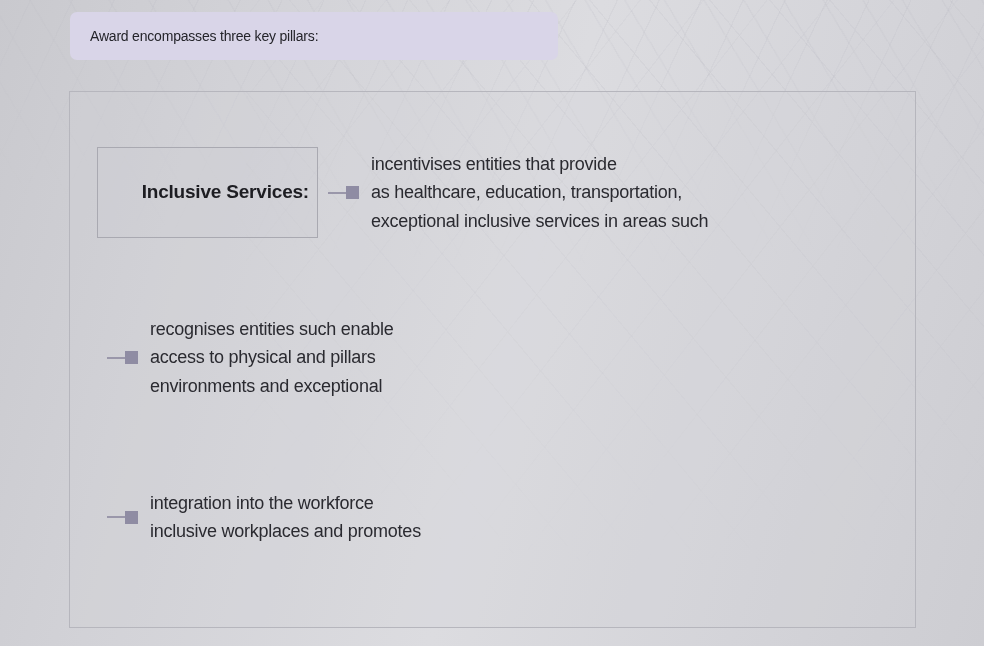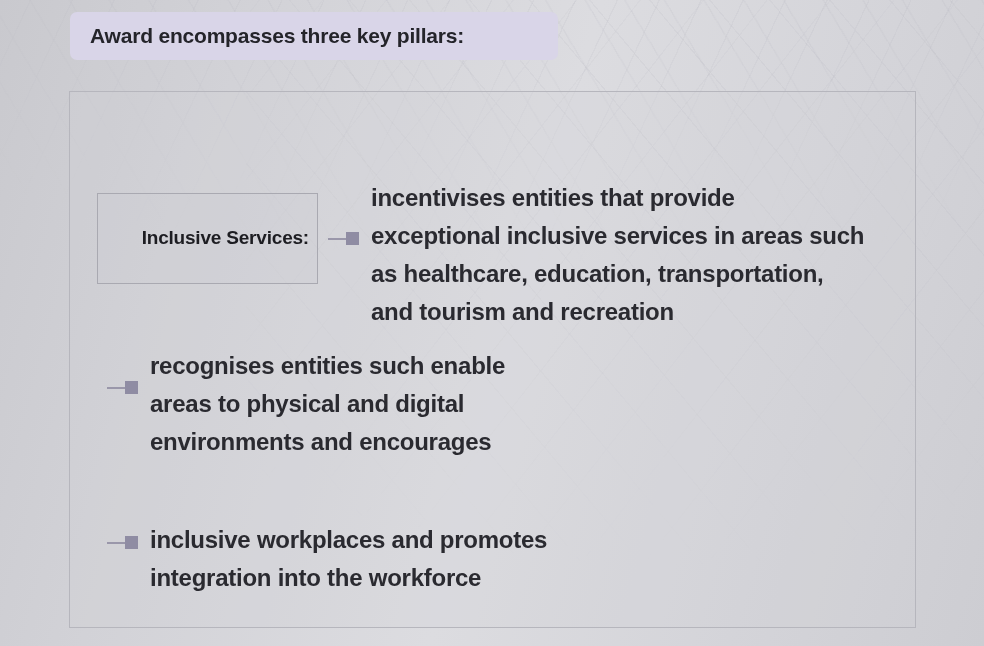--- a/index.html
+++ b/index.html
@@ -62,22 +62,22 @@
     top: 12px;
     width: 488px;
     height: 48px;
     background: #d9d5e8;
     border-radius: 7px;
     display: flex;
     align-items: center;
     padding-left: 20px;
   }
   #title-text {
-    font-size: 21px;
-    font-weight: 700;
+    font-size: 14px;
+    font-weight: 400;
     color: #24242a;
     letter-spacing: -0.2px;
     white-space: nowrap;
   }
 
   
   #pillars-frame {
     position: absolute;
     left: 69px;
     top: 91px;
@@ -136,26 +136,25 @@
   }
   .connector-square {
     width: 13px;
     height: 13px;
     background: #8f8ca3;
   }
 
   
   .pillar-desc {
     flex: 1;
-    font-size: 24px;
-    font-weight: 700;
+    font-size: 18px;
+    font-weight: 400;
     color: #2a2a30;
     line-height: 1.58;
     letter-spacing: -0.25px;
-    margin-top: 32px;
   }
   .pillar-desc .line { display: block; white-space: nowrap; }
 </style>
 </head>
 <body>
 
 <div id="slide">
 
   <div class="mesh"></div>
   <div class="mesh2"></div>
@@ -172,43 +171,42 @@
           <span class="line">Inclusive</span>
           <span class="line">Services:</span>
         </div>
       </div>
       <div class="connector">
         <span class="connector-line"></span>
         <span class="connector-square"></span>
       </div>
       <div class="pillar-desc">
         <span class="line">incentivises entities that provide</span>
+        <span class="line">as healthcare, education, transportation,</span>
         <span class="line">exceptional inclusive services in areas such</span>
-        <span class="line">as healthcare, education, transportation,</span>
-        <span class="line">and tourism and recreation</span>
       </div>
     </div>
 
     <div class="pillar-row" id="row-1">
       <div class="connector">
         <span class="connector-line"></span>
         <span class="connector-square"></span>
       </div>
       <div class="pillar-desc">
         <span class="line">recognises entities such enable</span>
-        <span class="line">areas to physical and digital</span>
-        <span class="line">environments and encourages</span>
+        <span class="line">access to physical and pillars</span>
+        <span class="line">environments and exceptional</span>
       </div>
     </div>
 
     <div class="pillar-row" id="row-2">
       <div class="connector">
         <span class="connector-line"></span>
         <span class="connector-square"></span>
       </div>
       <div class="pillar-desc">
+        <span class="line">integration into the workforce</span>
         <span class="line">inclusive workplaces and promotes</span>
-        <span class="line">integration into the workforce</span>
       </div>
     </div>
 
   </div>
 </div>
 
 </body></html>

